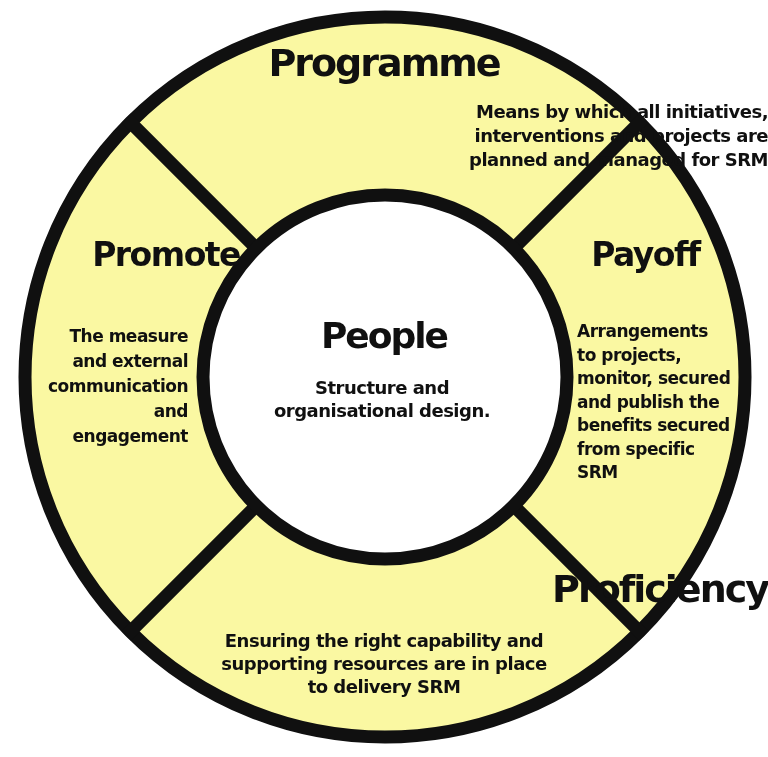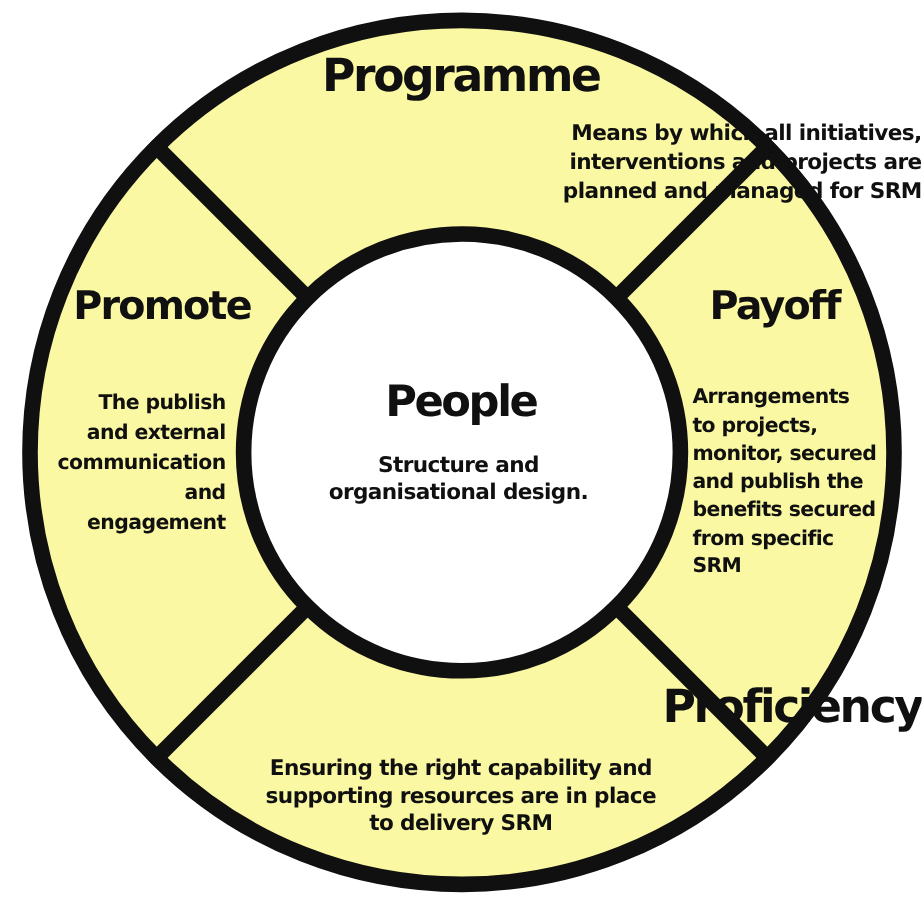--- a/index.html
+++ b/index.html
@@ -15,21 +15,21 @@
   .heading { line-height: 1; white-space: nowrap; }
   .heading-xl { font-size: 38px; letter-spacing: -2px; }
   .heading-lg { font-size: 33px; letter-spacing: -1.5px; }
   .heading-md { font-size: 36px; letter-spacing: -2px; }
   .bodytext { font-weight: 700; }
   .bodytext div { white-space: nowrap; }
 
   #programme-heading   { left: 0;   width: 768px; top: 44px;  text-align: center; }
   #programme-body      { left: 0;   width: 768px; top: 100px; text-align: right; font-size: 18px; line-height: 24px; letter-spacing: -0.5px; }
 
-  #promote-heading     { left: 30px;  width: 210px; top: 238px; text-align: center; }
+  #promote-heading     { left: 30px;  width: 210px; top: 238px; text-align: right; }
   #promote-body        { left: 20px;  width: 168px; top: 324px; text-align: right;  font-size: 17px; line-height: 25px; letter-spacing: -0.5px; }
 
   #payoff-heading      { left: 558px; width: 175px; top: 238px; text-align: center; }
   #payoff-body         { left: 577px; width: 190px; top: 320px; text-align: left;   font-size: 17px; line-height: 23.5px; letter-spacing: -0.5px; }
 
   #proficiency-heading { left: 0;   width: 768px; top: 570px; text-align: right; }
   #proficiency-body    { left: 0;   width: 768px; top: 629px; text-align: center; font-size: 18px; line-height: 23px; letter-spacing: -0.5px; }
 
   #people-heading      { left: 0;   width: 768px; top: 318px; text-align: center; }
   #people-body         { left: 0;   width: 764px; top: 376px; text-align: center; font-size: 18px; line-height: 23px; letter-spacing: -0.5px; }
@@ -50,21 +50,21 @@
 
   <div id="programme-heading" class="txt heading heading-xl">Programme</div>
   <div id="programme-body" class="txt bodytext">
     <div>Means by which all initiatives,</div>
     <div>interventions and projects are</div>
     <div>planned and managed for SRM</div>
   </div>
 
   <div id="promote-heading" class="txt heading heading-lg">Promote</div>
   <div id="promote-body" class="txt bodytext">
-    <div>The publish</div>
+    <div>The measure</div>
     <div>and external</div>
     <div>communication</div>
     <div>and</div>
     <div>engagement</div>
   </div>
 
   <div id="payoff-heading" class="txt heading heading-lg">Payoff</div>
   <div id="payoff-body" class="txt bodytext">
     <div>Arrangements</div>
     <div>to projects,</div>

